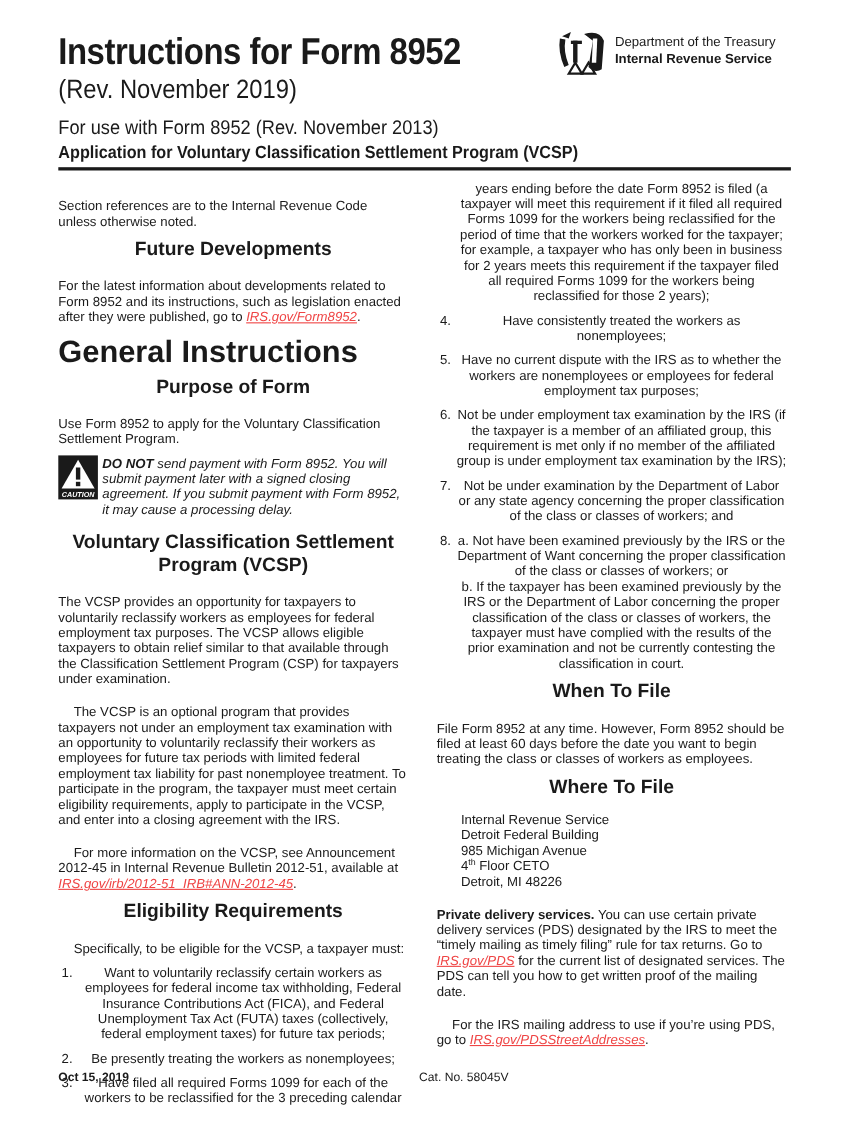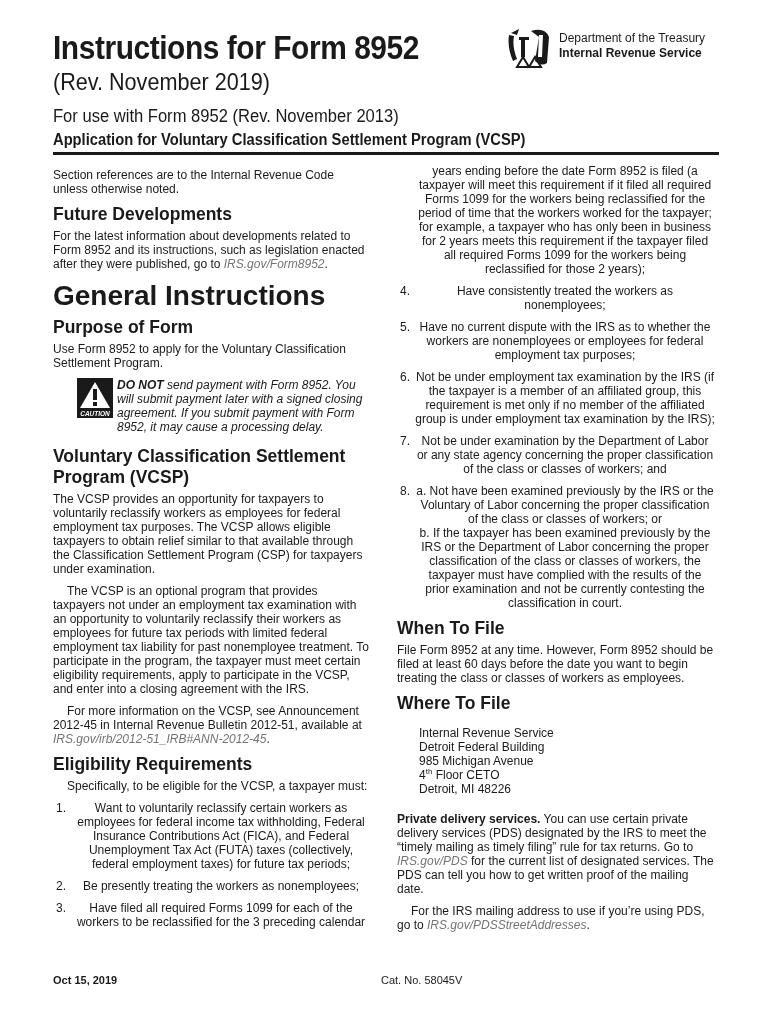--- a/index.html
+++ b/index.html
@@ -27,26 +27,26 @@
   .rule {
     position: absolute; left: 53px; top: 152px; width: 666px; height: 3px; background: #1a1a1a;
   }
   .logo { position: absolute; left: 505px; top: 27px; width: 50px; height: 44px; }
   .agency { position: absolute; left: 559px; top: 31px; font-size: 12px; line-height: 15px; white-space: nowrap; }
   .agency .b { font-weight: bold; }
 
   .col { position: absolute; width: 318px; font-size: 12px; line-height: 14px; }
   .col.left { left: 53px; top: 164px; }
   .col.right { left: 397px; top: 164px; }
-  p { margin: 4px 0 8px 0; }
+  p { margin: 16px 0 8px 0; }
   .indent { text-indent: 14px; }
   h2 { font-size: 28px; font-weight: bold; margin: 12px 0 6px 0; line-height: 26px; }
-  h3 { font-size: 17.5px; font-weight: bold; margin: 8px 0 4px 0; line-height: 21px; }
-  a { color: #737373; font-style: italic; }
-  .caution { position: relative; padding-left: 40px; min-height: 42px; margin-bottom: 12px; font-style: italic; margin-left: 24px; }
+  h3 { font-size: 17.5px; font-weight: bold; margin: 8px 0 4px 0; line-height: 21px; text-align: center; }
+  a { color: #ef4444; font-style: italic; text-decoration: underline; }
+  .caution { position: relative; padding-left: 40px; min-height: 42px; margin-bottom: 12px; font-style: italic; }
   .caution .ico {
     position: absolute; left: 0; top: 0; width: 36px; height: 40px; background: #1a1a1a;
   }
   .caution .ico svg { display:block; }
   ol { margin: 0; padding: 0; list-style: none; text-align: center; }
   ol li { position: relative; padding-left: 18px; margin-bottom: 8px; }
   ol li .num { position: absolute; left: 3px; top: 0; }
   .addr { padding-left: 22px; margin: 12px 0 16px 0; line-height: 14px; }
   .addr sup { font-size: 8px; line-height: 0; margin-top: 28px; }
   .footer-date { position: absolute; left: 53px; top: 974px; font-size: 11px; font-weight: bold; }
@@ -118,21 +118,21 @@
 
 <div class="col right">
   <ol>
     <li><span>years ending before the date Form 8952 is filed (a taxpayer will meet this requirement if it filed all required Forms 1099 for the workers being reclassified for the period of time that the workers worked for the taxpayer; for example, a taxpayer who has only been in business for 2 years meets this requirement if the taxpayer filed all required Forms 1099 for the workers being reclassified for those 2 years);</span></li>
     <li><span class="num">4.</span><span>Have consistently treated the workers as nonemployees;</span></li>
     <li><span class="num">5.</span><span>Have no current dispute with the IRS as to whether the workers are nonemployees or employees for federal employment tax purposes;</span></li>
     <li><span class="num">6.</span><span>Not be under employment tax examination by the IRS (if the taxpayer is a member of an affiliated group, this requirement is met only if no member of the affiliated group is under employment tax examination by the IRS);</span></li>
     <li><span class="num">7.</span><span>Not be under examination by the Department of Labor or any state agency concerning the proper classification of the class or classes of workers; and</span></li>
     <li>
         <span class="num">8.</span>
-        <div>a. Not have been examined previously by the IRS or the Voluntary of Labor concerning the proper classification of the class or classes of workers; or</div>
+        <div>a. Not have been examined previously by the IRS or the Department of Want concerning the proper classification of the class or classes of workers; or</div>
         <div>b. If the taxpayer has been examined previously by the IRS or the Department of Labor concerning the proper classification of the class or classes of workers, the taxpayer must have complied with the results of the prior examination and not be currently contesting the classification in court.</div>
       </li>
   </ol>
 
   <h3>When To File</h3>
   <p>File Form 8952 at any time. However, Form 8952 should be filed at least 60 days before the date you want to begin treating the class or classes of workers as employees.</p>
 
   <h3>Where To File</h3>
 
   <div class="addr">

